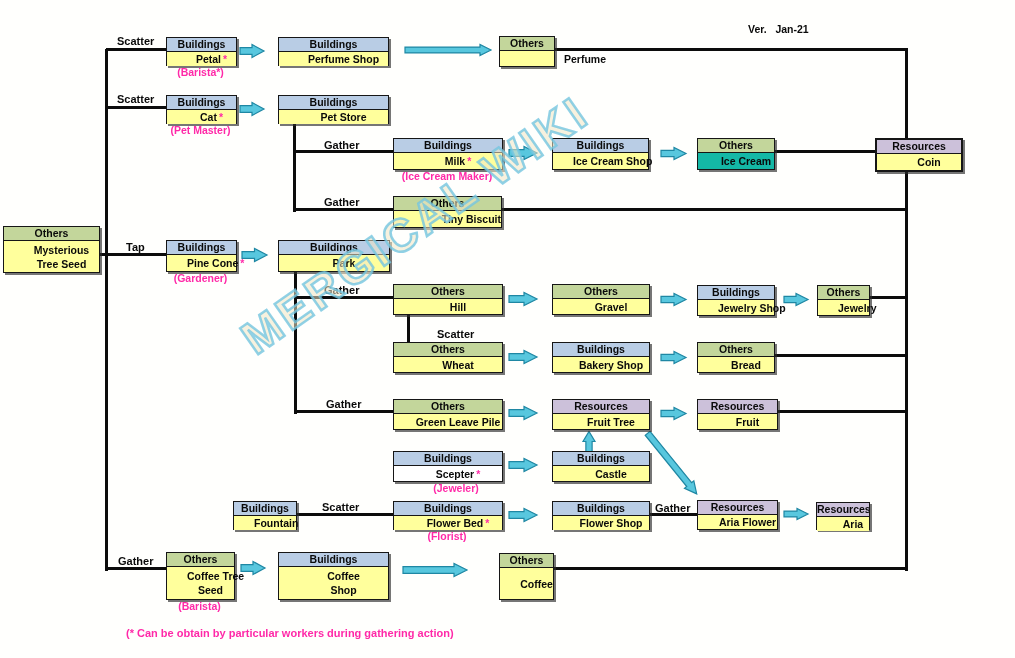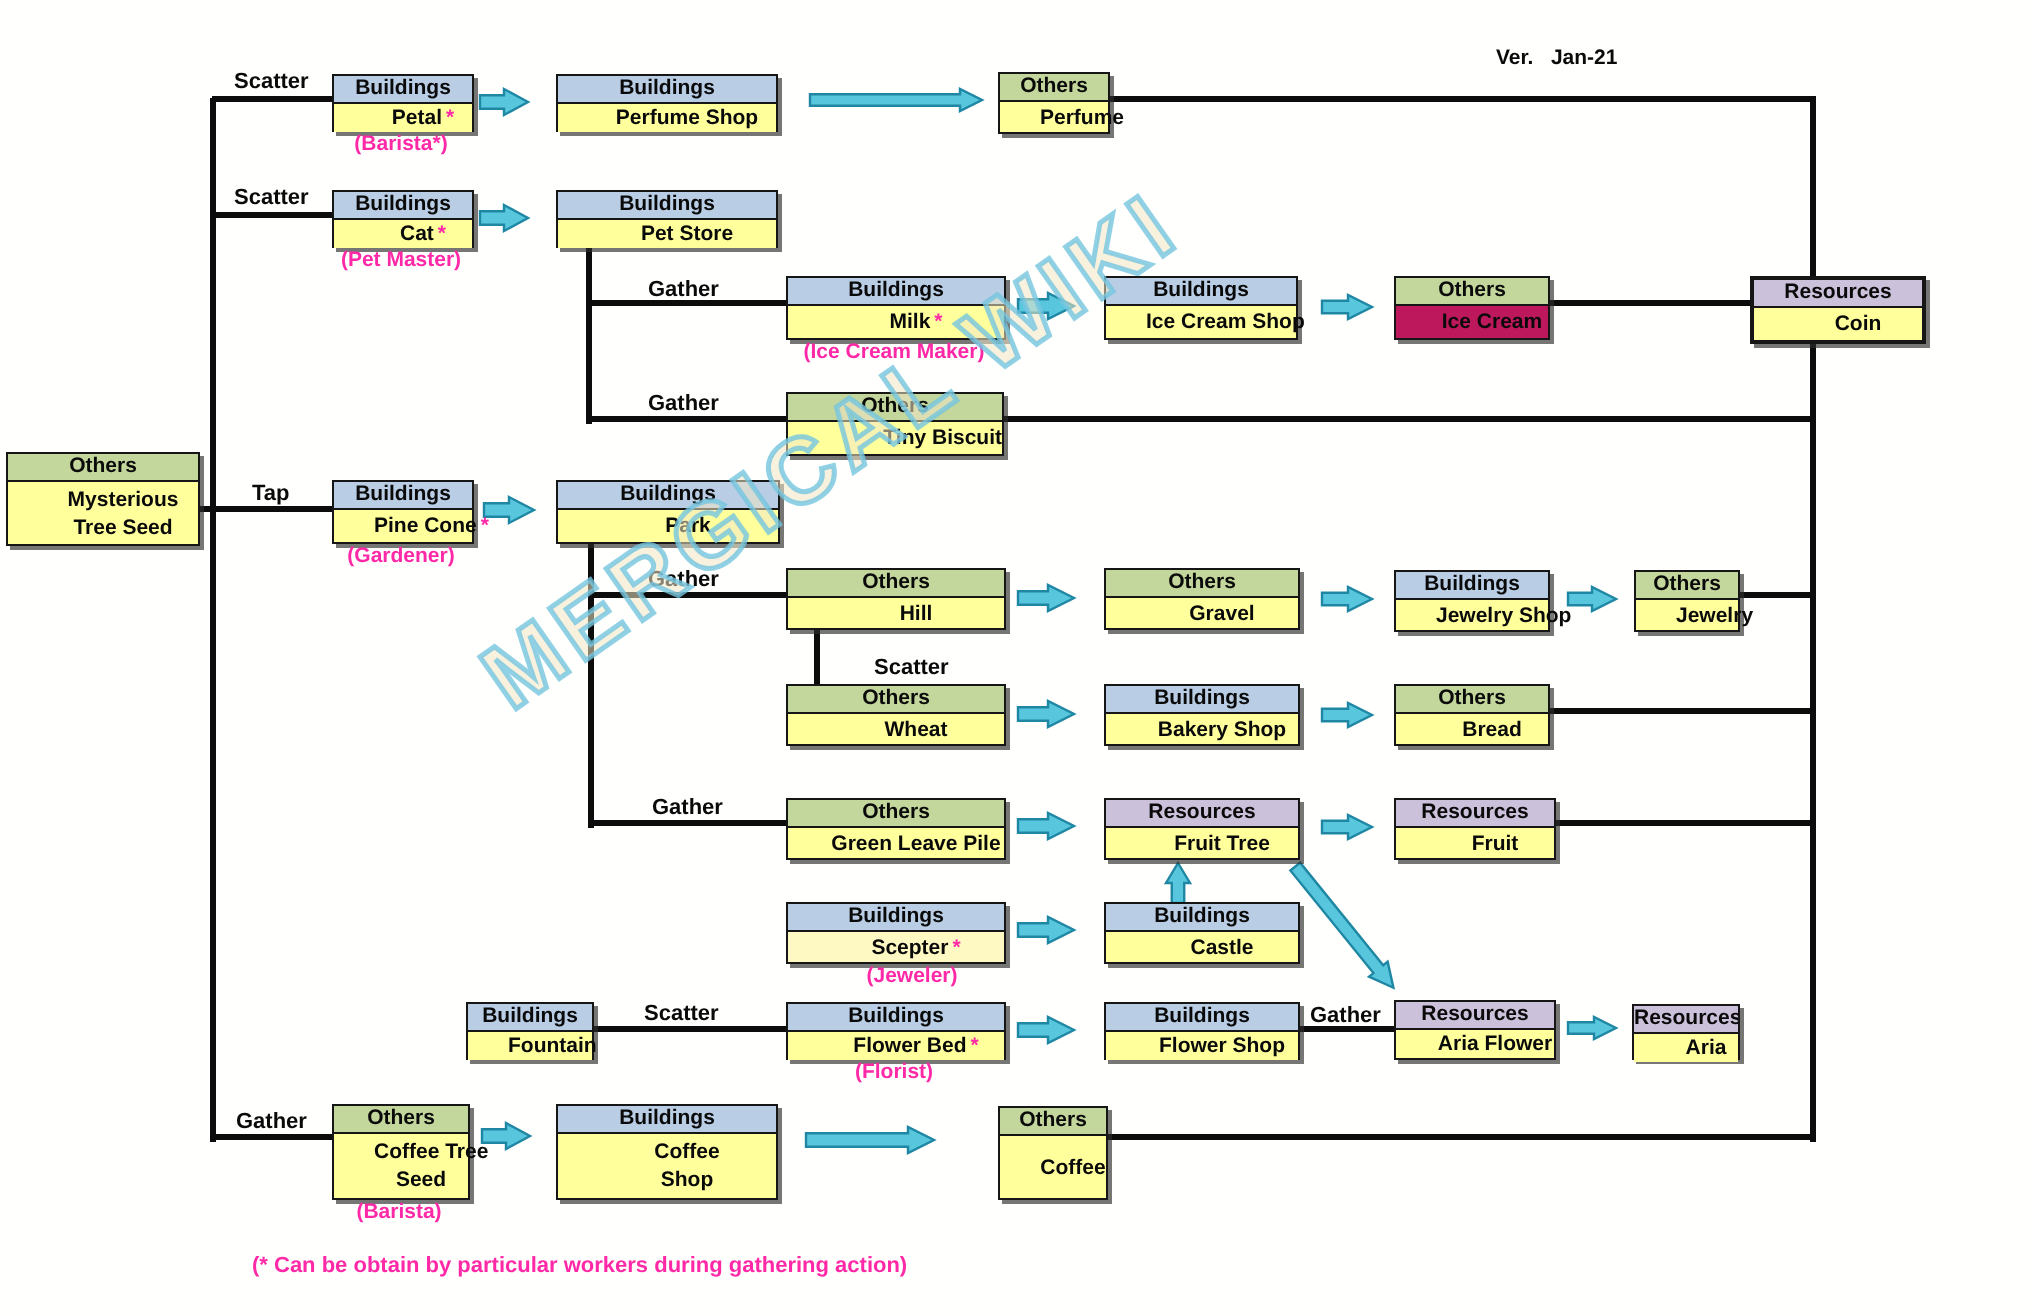--- a/index.html
+++ b/index.html
@@ -148,21 +148,21 @@
     </div>
     <div class="note" style="left: 200.5px; top: 66px;">(Barista*)</div>
     <div class="node" style="left: 278px; top: 37px; width: 109px; height: 27px;">
       <div class="hdr" style="background: rgb(185, 205, 229);">Buildings</div>
       <div class="body" style="background: rgb(255, 255, 156);">
         <div class="ln">Perfume Shop</div>
       </div>
     </div>
     <div class="node" style="left: 499px; top: 36px; width: 54px; height: 29px;">
       <div class="hdr" style="background: rgb(195, 214, 155);">Others</div>
-      <div class="body" style="background: rgb(255, 255, 156);">
+      <div class="body" style="background: rgb(255, 255, 156); padding-left: 44px;">
         <div class="ln">Perfume</div>
       </div>
     </div>
     <div class="node" style="left: 166px; top: 95px; width: 69px; height: 27px;">
       <div class="hdr" style="background: rgb(185, 205, 229);">Buildings</div>
       <div class="body" style="background: rgb(255, 255, 156);">
         <div class="ln">Cat<span class="star">*</span></div>
       </div>
     </div>
     <div class="note" style="left: 200.5px; top: 124px;">(Pet Master)</div>
@@ -180,21 +180,21 @@
     </div>
     <div class="note" style="left: 447px; top: 170px;">(Ice Cream Maker)</div>
     <div class="node" style="left: 552px; top: 138px; width: 95px; height: 30px;">
       <div class="hdr" style="background: rgb(185, 205, 229);">Buildings</div>
       <div class="body" style="background: rgb(255, 255, 156);">
         <div class="ln">Ice Cream Shop</div>
       </div>
     </div>
     <div class="node" style="left: 697px; top: 138px; width: 76px; height: 30px;">
       <div class="hdr" style="background: rgb(195, 214, 155);">Others</div>
-      <div class="body" style="background: #be185d;">
+      <div class="body" style="background: #14b8a6;">
         <div class="ln">Ice Cream</div>
       </div>
     </div>
     <div class="node bold" style="left: 875px; top: 138px; width: 84px; height: 30px;">
       <div class="hdr" style="background: rgb(204, 193, 218);">Resources</div>
       <div class="body" style="background: rgb(255, 255, 156);">
         <div class="ln">Coin</div>
       </div>
     </div>
     <div class="node" style="left: 393px; top: 196px; width: 107px; height: 30px;">
@@ -278,21 +278,21 @@
       </div>
     </div>
     <div class="node" style="left: 697px; top: 399px; width: 79px; height: 29px;">
       <div class="hdr" style="background: rgb(204, 193, 218);">Resources</div>
       <div class="body" style="background: rgb(255, 255, 156);">
         <div class="ln">Fruit</div>
       </div>
     </div>
     <div class="node" style="left: 393px; top: 451px; width: 108px; height: 29px;">
       <div class="hdr" style="background: rgb(185, 205, 229);">Buildings</div>
-      <div class="body" style="background: #fef9c3; justify-content: flex-end;">
+      <div class="body" style="background: #ffffff; justify-content: flex-end;">
         <div class="ln">Scepter<span class="star">*</span></div>
       </div>
     </div>
     <div class="note" style="left: 456px; top: 482px;">(Jeweler)</div>
     <div class="node" style="left: 552px; top: 451px; width: 96px; height: 29px;">
       <div class="hdr" style="background: rgb(185, 205, 229);">Buildings</div>
       <div class="body" style="background: rgb(255, 255, 156);">
         <div class="ln">Castle</div>
       </div>
     </div>

